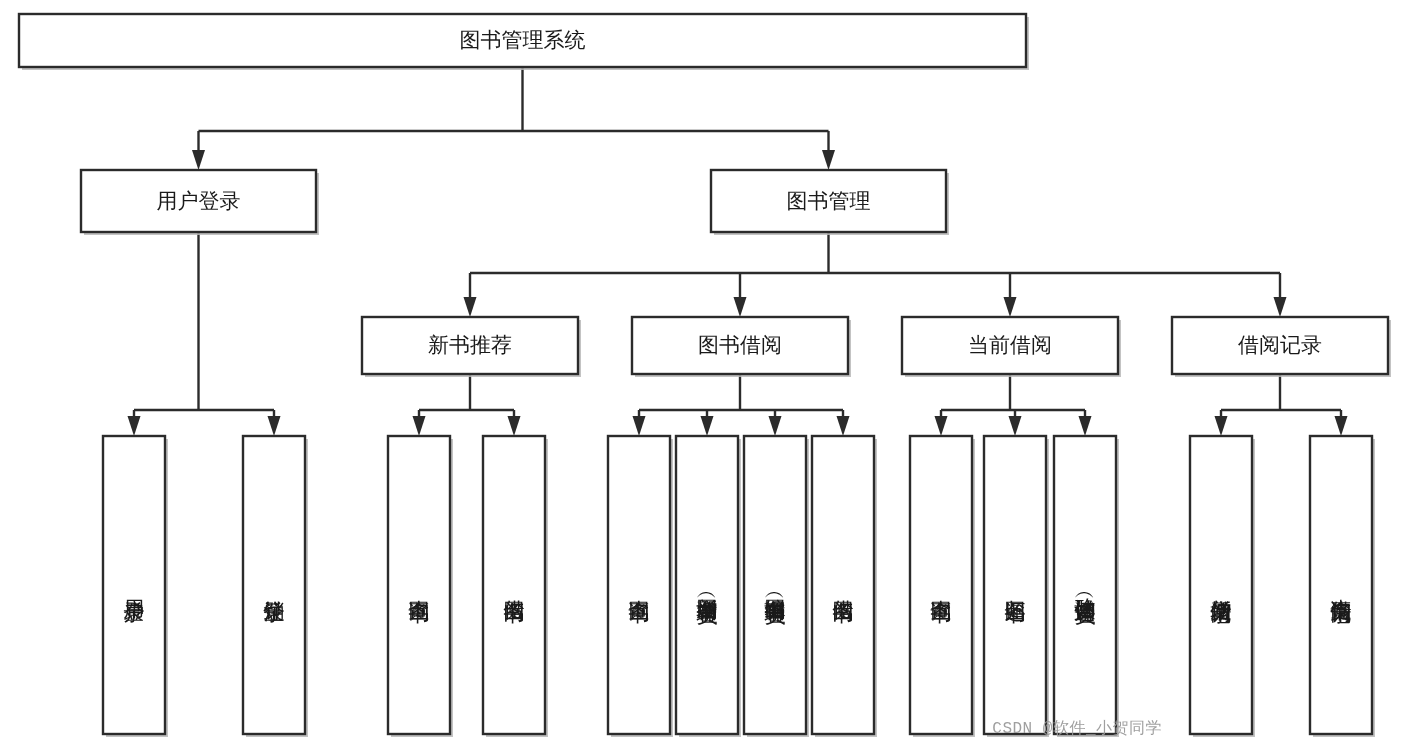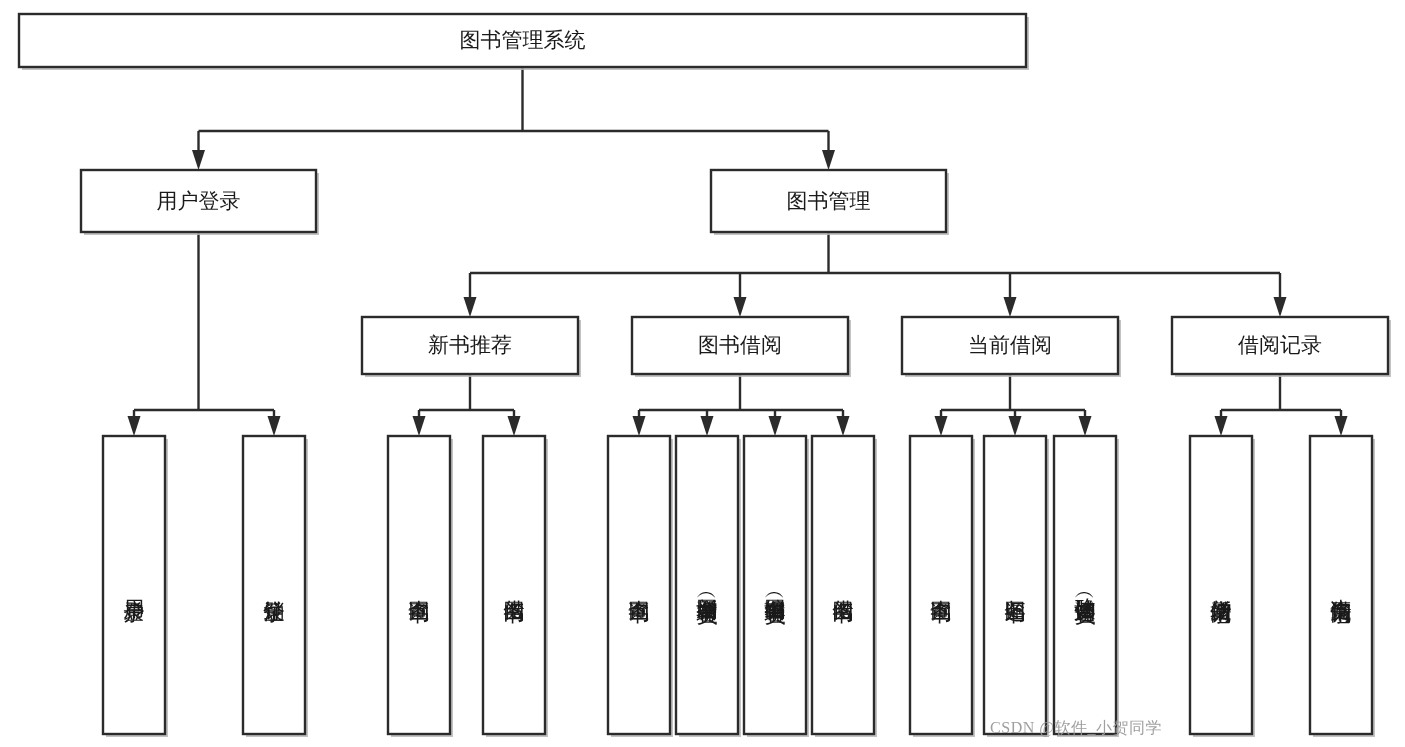--- a/index.html
+++ b/index.html
@@ -68,21 +68,21 @@
     line-height: 1.04;
     color: #1a1a1a;
     letter-spacing: 1px;
     text-align: center;
     white-space: pre;
   }
   #watermark {
     position: absolute;
     right: 14px;
     bottom: 8px;
-    font-family: Liberation Serif, serif;
+    font-family: Liberation Mono, monospace;
     font-size: 16px;
     color: #9a9a9a;
     letter-spacing: 0.5px;
     opacity: 0.95;
     user-select: none;
   }
 </style>
 </head>
 <body>
 

